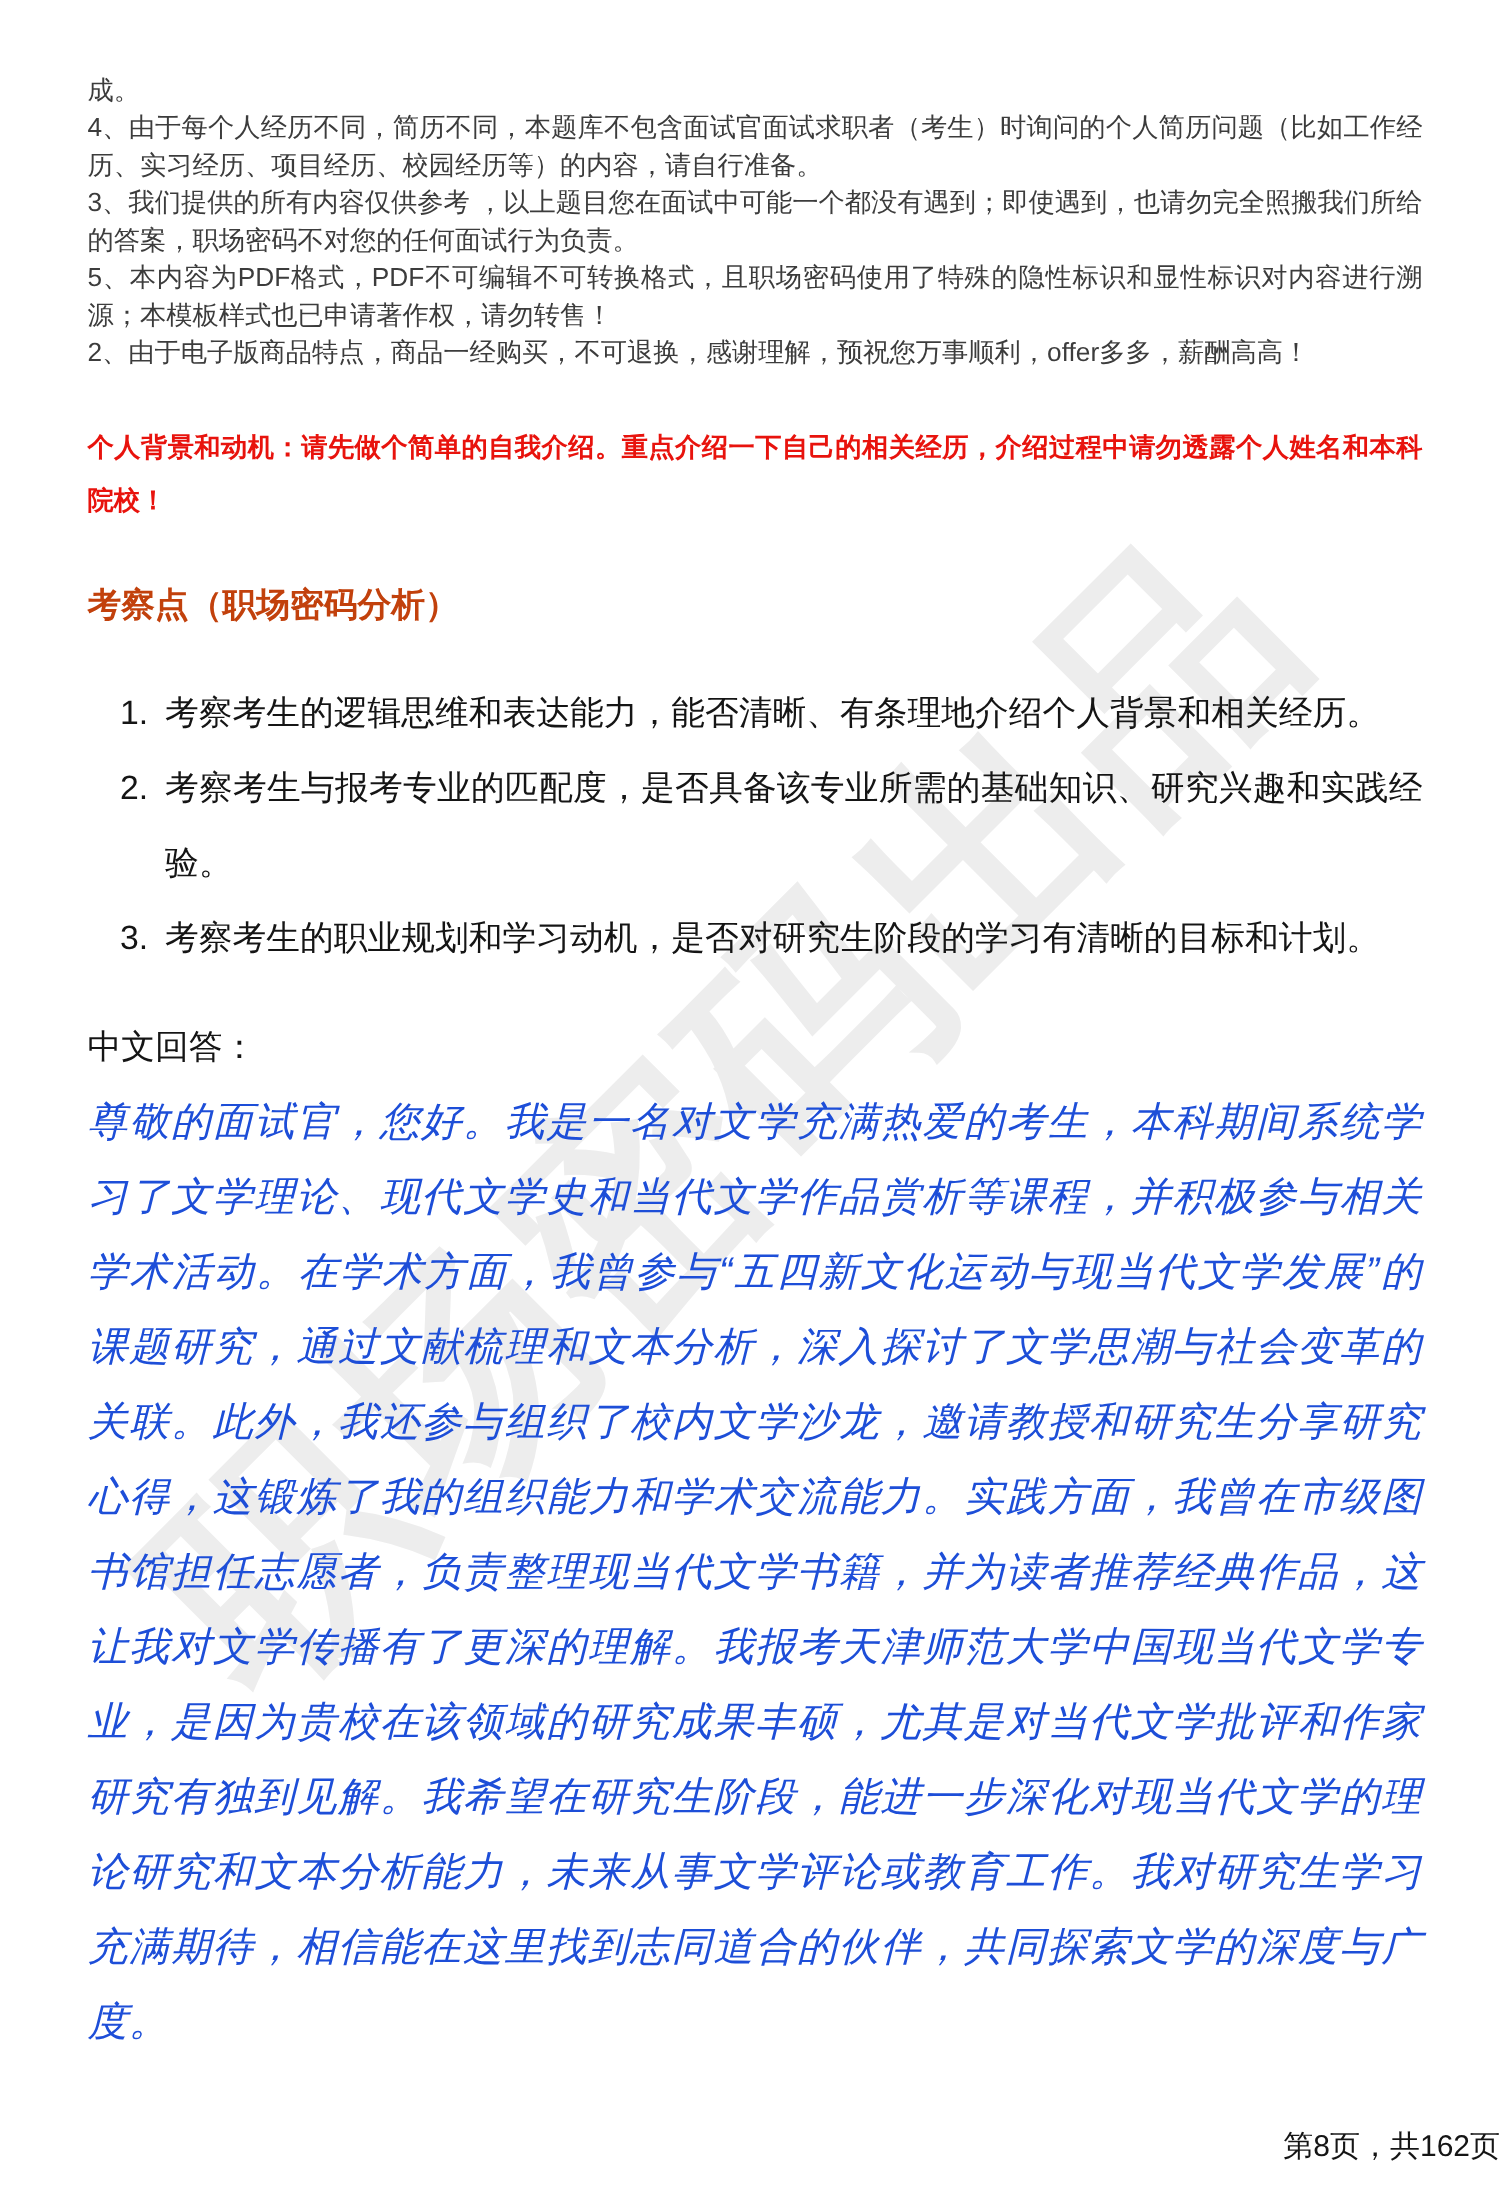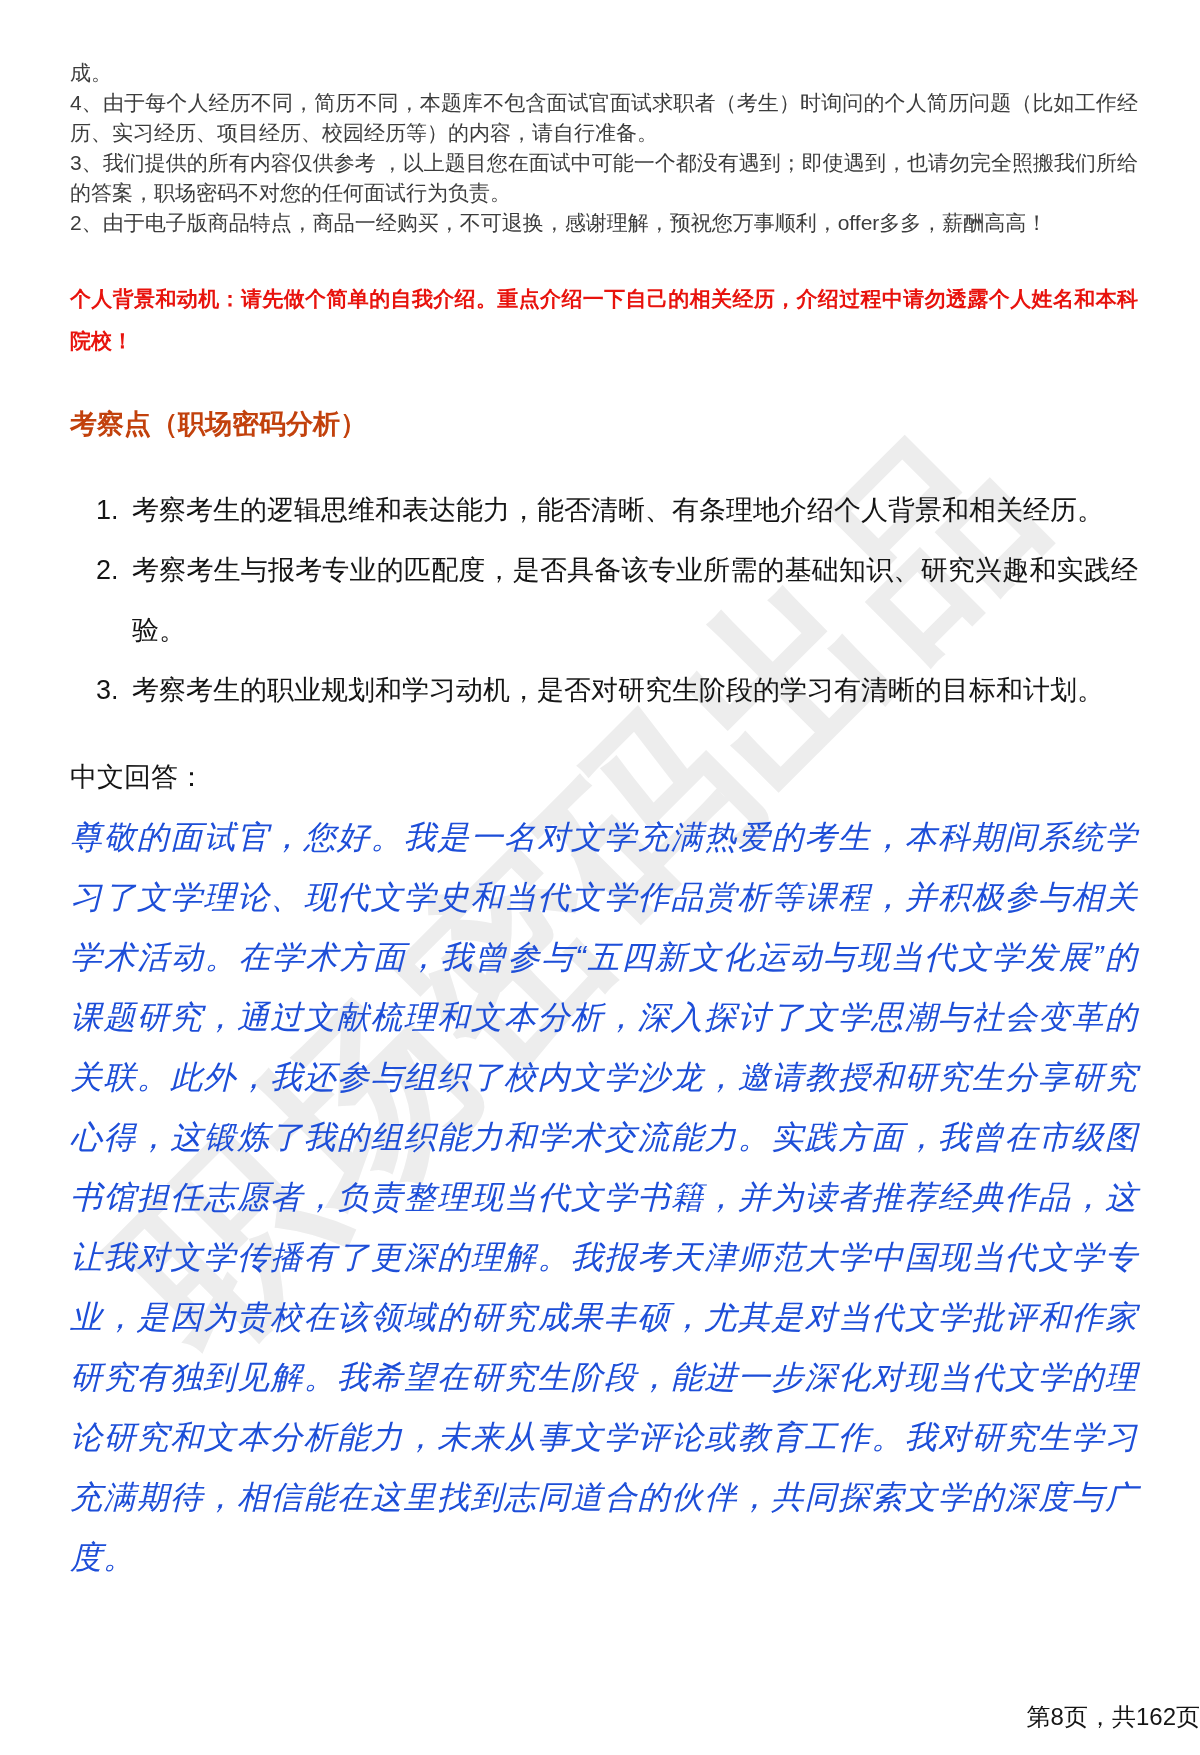--- a/index.html
+++ b/index.html
@@ -95,20 +95,21 @@
 <div class="page">
 
   <div class="watermark">职场密码出品</div>
 
   <div class="content">
 
     <div class="disclaimers">
       <p>成。</p>
       <p>4、由于每个人经历不同，简历不同，本题库不包含面试官面试求职者（考生）时询问的个人简历问题（比如工作经历、实习经历、项目经历、校园经历等）的内容，请自行准备。</p>
       <p>3、我们提供的所有内容仅供参考 ，以上题目您在面试中可能一个都没有遇到；即使遇到，也请勿完全照搬我们所给的答案，职场密码不对您的任何面试行为负责。</p>
+      <p>5、本内容为PDF格式，PDF不可编辑不可转换格式，且职场密码使用了特殊的隐性标识和显性标识对内容进行溯源；本模板样式也已申请著作权，请勿转售！</p>
       <p>2、由于电子版商品特点，商品一经购买，不可退换，感谢理解，预祝您万事顺利，offer多多，薪酬高高！</p>
     </div>
 
     <h1 class="q-heading">个人背景和动机：请先做个简单的自我介绍。重点介绍一下自己的相关经历，介绍过程中请勿透露个人姓名和本科院校！</h1>
 
     <h2 class="a-heading">考察点（职场密码分析）</h2>
 
     <ol class="points">
       <li>考察考生的逻辑思维和表达能力，能否清晰、有条理地介绍个人背景和相关经历。</li>
       <li>考察考生与报考专业的匹配度，是否具备该专业所需的基础知识、研究兴趣和实践经验。</li>

